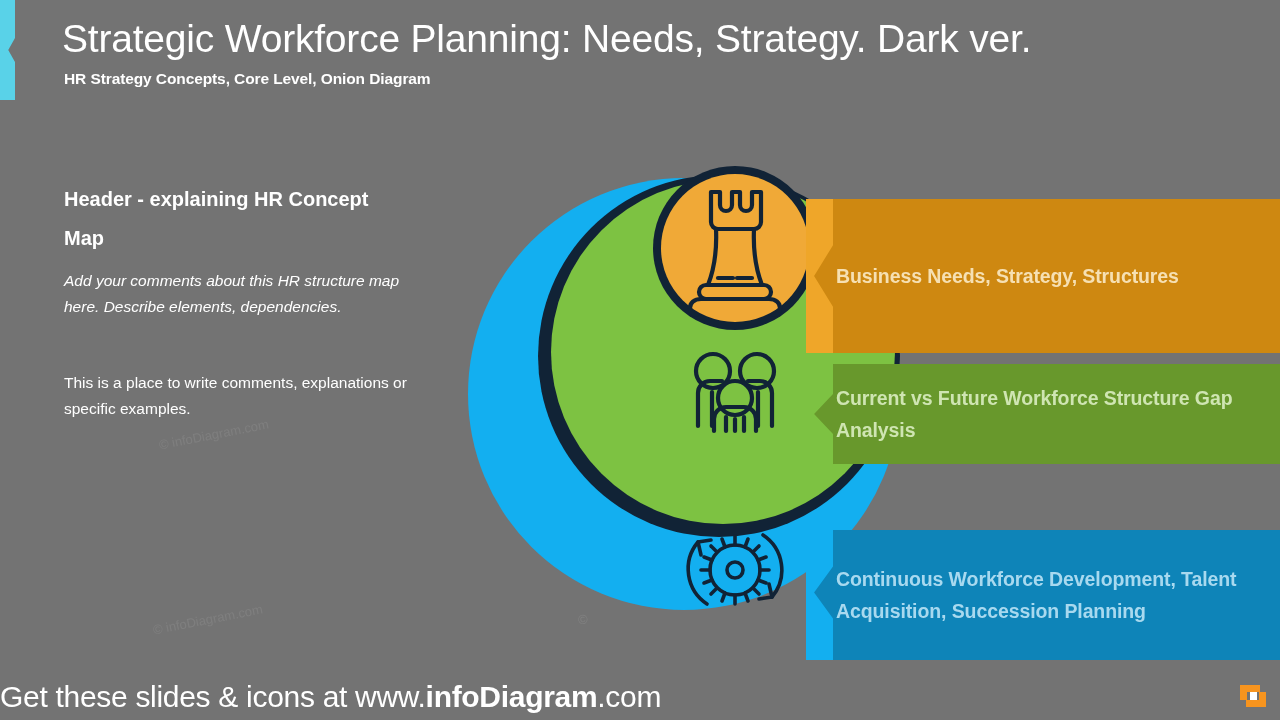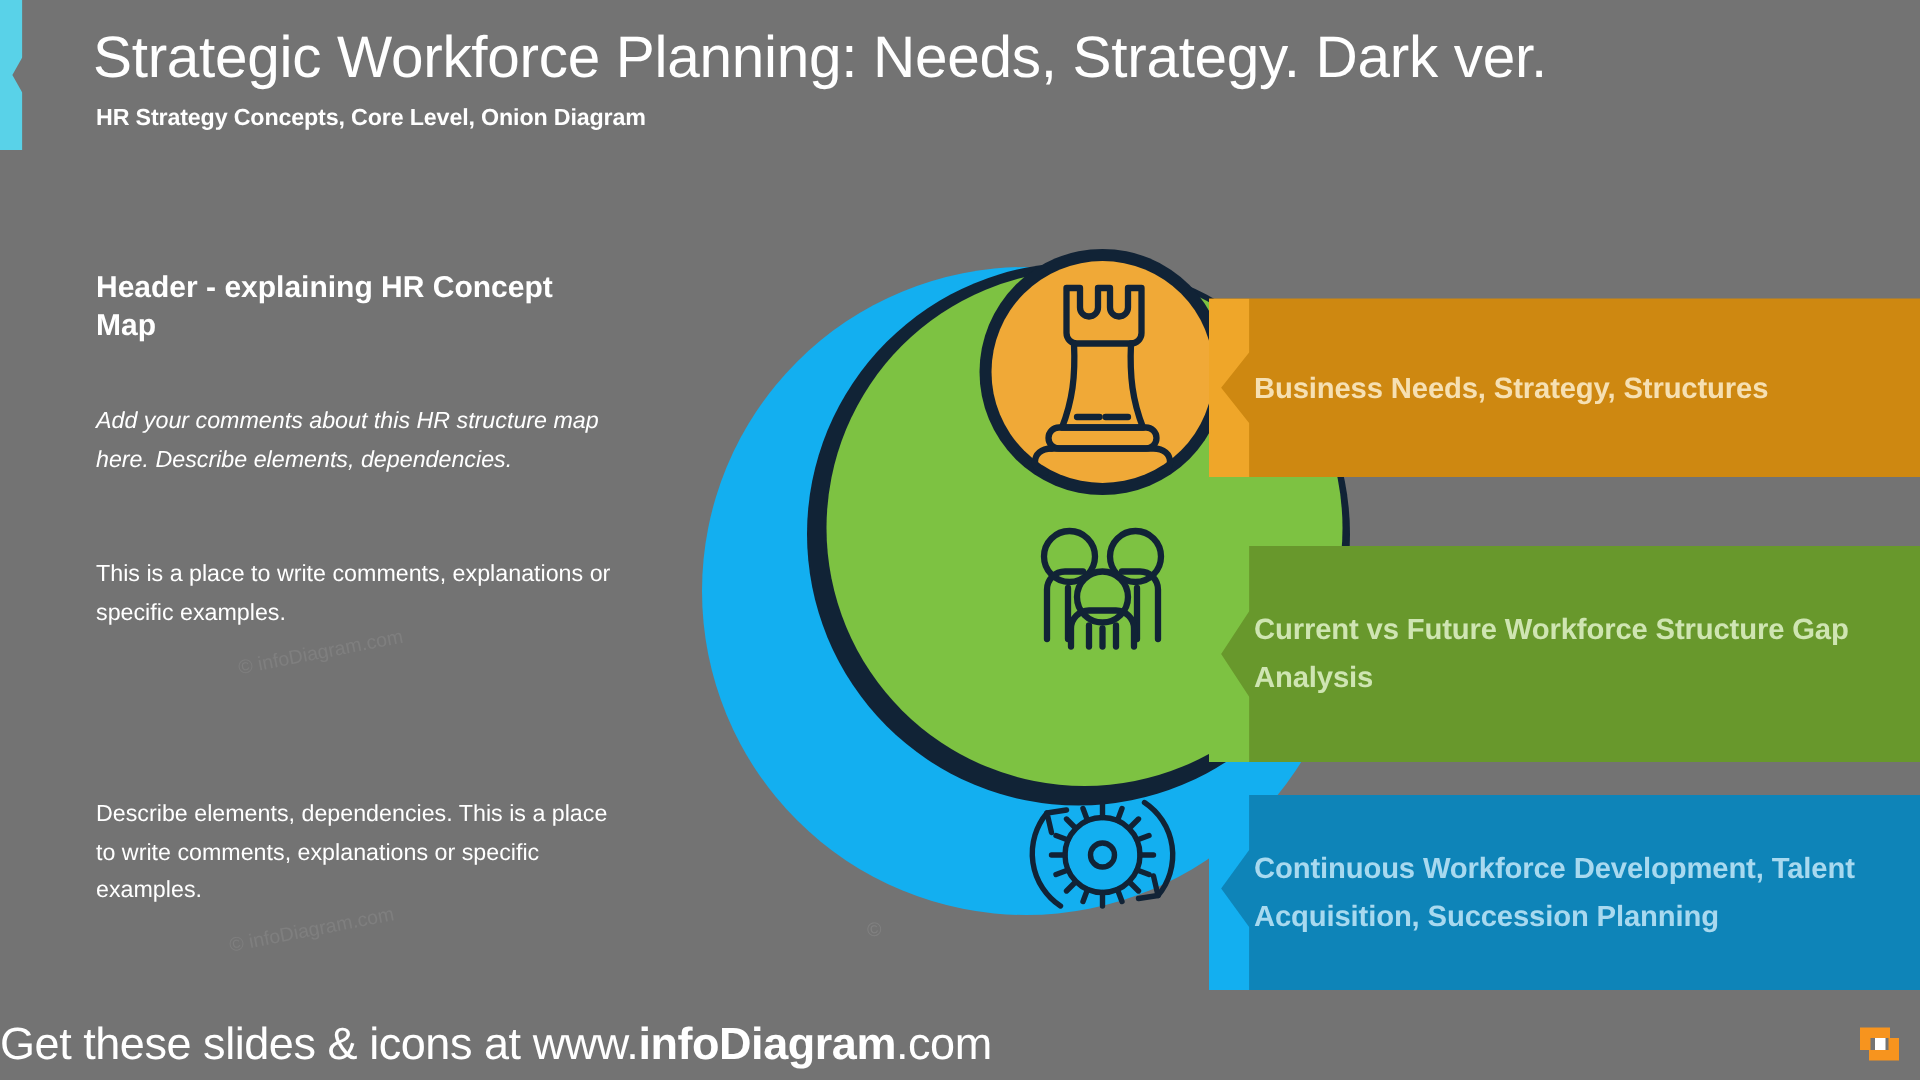--- a/index.html
+++ b/index.html
@@ -33,21 +33,21 @@
   #subtitle {
     position: absolute; left: 64px; top: 70px;
     font-size: 15.5px; font-weight: 600;
     color: #FFFFFF; letter-spacing: -0.1px;
     white-space: nowrap;
   }
 
   
   .lcol { position: absolute; left: 64px; color: #FFFFFF; }
   .lhead {
-    font-size: 20px; font-weight: 700; line-height: 25px;
+    font-size: 20px; font-weight: 700; line-height: 39px;
     width: 330px;
   }
   .lbody {
     font-size: 15.5px; font-weight: 400; line-height: 25.5px;
     width: 352px;
   }
   #left-head-1 { top: 180px; }
   #left-body-1 { top: 268px; font-style: italic; }
   #left-body-2 { top: 370px; }
   #left-head-2 { top: 473px; }
@@ -77,29 +77,29 @@
     font-weight: 700;
     letter-spacing: -0.1px;
   }
   .banner .btext { font-size: 19.5px; line-height: 32px; }
   .banner-tab {
     position: absolute; left: 0; top: 0;
     width: 27px; height: 100%;
   }
 
   #banner-orange {
-    left: 806px; top: 199px; width: 474px; height: 119px;
+    left: 806px; top: 199px; width: 474px; height: 154px;
     background: #CE8811; color: #F6E0B3;
   }
   #banner-orange .banner-tab {
     background: #EFA629;
     clip-path: polygon(0 0, 100% 0, 100% 30%, 30% 50%, 100% 70%, 100% 100%, 0 100%);
   }
   #banner-green {
-    left: 806px; top: 364px; width: 474px; height: 144px;
+    left: 806px; top: 364px; width: 474px; height: 100px;
     background: #68982C; color: #CFE5B2;
   }
   #banner-green .banner-tab {
     background: #7DC242;
     clip-path: polygon(0 0, 100% 0, 100% 30%, 30% 50%, 100% 70%, 100% 100%, 0 100%);
   }
   #banner-blue {
     left: 806px; top: 530px; width: 474px; height: 130px;
     background: #0E84B8; color: #A8D9EF; align-items: center;
   }
@@ -123,21 +123,20 @@
 
 <div id="slide">
 
   <div id="accent-bar"></div>
   <div id="title">Strategic Workforce Planning: Needs, Strategy. Dark ver.</div>
   <div id="subtitle">HR Strategy Concepts, Core Level, Onion Diagram</div>
 
   <div class="lcol lhead" id="left-head-1">Header - explaining HR Concept Map</div>
   <div class="lcol lbody" id="left-body-1">Add your comments about this HR structure map here. Describe elements, dependencies.</div>
   <div class="lcol lbody" id="left-body-2">This is a place to write comments, explanations or specific examples.</div>
-  <div class="lcol lbody" id="left-body-3">Describe elements, dependencies. This is a place to write comments, explanations or specific examples.</div>
 
   <div class="wm" id="wm-1">© infoDiagram.com</div>
   <div class="wm" id="wm-2">© infoDiagram.com</div>
   <div class="wm" id="wm-3">©</div>
 
   <svg id="onion" viewBox="0 0 1280 720">
 
     <circle cx="684" cy="394" r="216" fill="#13AFF0"></circle>
 
     <circle cx="719" cy="356" r="181" fill="#112336"></circle>

